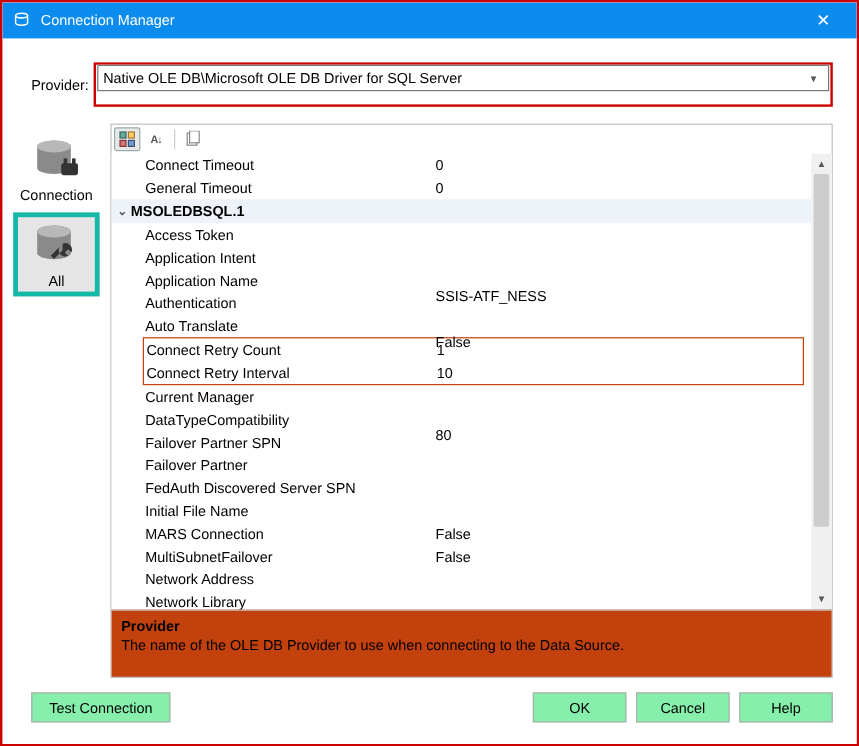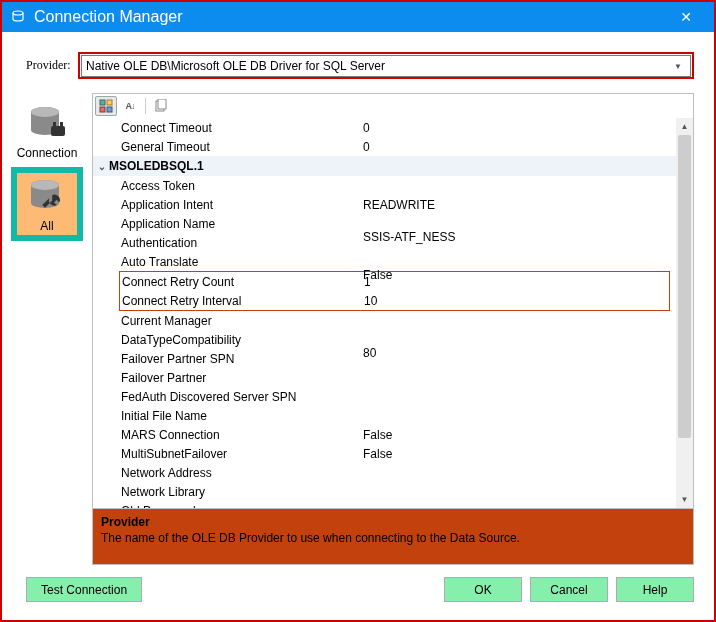--- a/index.html
+++ b/index.html
@@ -20,44 +20,44 @@
     height: 30px;
     display: flex;
     align-items: center;
     padding: 0 8px;
   }
   .titlebar .appicon {
     width: 16px; height: 16px;
     margin-right: 8px;
     display: flex; align-items: center; justify-content: center;
   }
-  .titlebar .title { flex: 1; font-size: 16px; }
+  .titlebar .title { flex: 1; font-size: 12px; }
   .titlebar .close {
     width: 40px; height: 100%;
     display: flex; align-items: center; justify-content: center;
     font-size: 14px; cursor: pointer;
   }
   .content {
     flex: 1;
     display: flex;
     flex-direction: column;
     padding-top: 20px;
   }
   .provider-row {
     display: flex;
     align-items: center;
     padding: 0 20px 14px 24px;
   }
-  .provider-label { width: 52px; font-family: Liberation Serif, serif; }
+  .provider-label { width: 52px; }
   .provider-box {
     flex: 1;
     border: 2px solid #c00;
     display: flex;
-    align-items: flex-end;
-    height: 27px;
+    align-items: flex-start;
+    height: 37px;
   }
   .provider-select {
     flex: 1;
     border: 1px solid #7a7a7a;
     padding: 3px 4px;
     height: 22px;
     display: flex;
     align-items: center;
     justify-content: space-between;
     background: #fff;
@@ -88,22 +88,22 @@
     width: 72px;
     display: flex;
     flex-direction: column;
     align-items: center;
     padding: 4px 2px 2px 2px;
     border: 1px solid transparent;
     margin-bottom: 4px;
     cursor: pointer;
   }
   .side-tab.redbox {
-    border: 6px solid #14b8a6;
-    background: #fdba74;
+    border: 4px solid #14b8a6;
+    background: #e5e5e5;
   }
   .side-tab .icon { width: 48px; height: 40px; }
   .side-tab .label { margin-top: 2px; text-align: center; }
   .props-col {
     flex: 1;
     display: flex;
     flex-direction: column;
     border: 1px solid #bfbfbf;
     min-height: 0;
   }
@@ -317,21 +317,20 @@
             <div class="cathdr">
               <span class="tri">⌄</span>
               <span>MSOLEDBSQL.1</span>
             </div>
             <div class="row">
                 <span class="pname">Access Token</span>
                 <span class="pval"></span>
               </div>
             <div class="row">
                 <span class="pname">Application Intent</span>
-                <span class="pval">READWRITE</span>
               </div>
             <div class="row bold">
                 <span class="pname">Application Name</span>
                 <span class="pval">SSIS-ATF_NESS</span>
               </div>
             <div class="row">
                 <span class="pname">Authentication</span>
                 <span class="pval"></span>
               </div>
             <div class="row bold">

